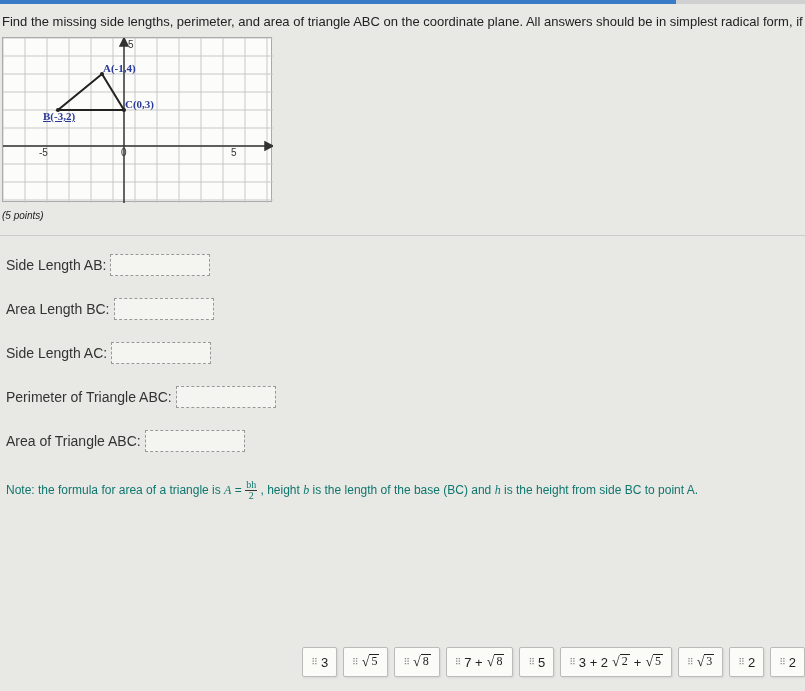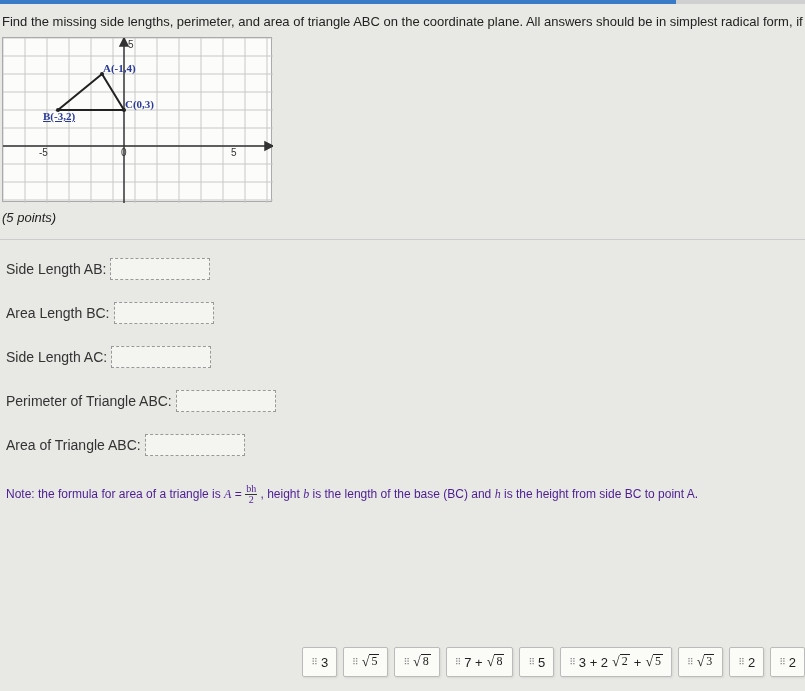--- a/index.html
+++ b/index.html
@@ -30,21 +30,21 @@
     .graph-box {
       margin-left: 2px;
       width: 270px;
       height: 165px;
       background: #fcfcfa;
       position: relative;
       border: 1px solid #aaa;
     }
     .grid-svg { position:absolute; top:0; left:0; }
     .points-label {
-      font-size: 13px;
+      font-size: 10px;
       font-style: italic;
       color: #222;
       padding: 8px 7px 14px 2px;
       border-bottom: 1px solid #ccc;
       margin-bottom: 18px;
     }
     .answer-row {
       display: flex;
       align-items: center;
       margin: 0 0 22px 6px;
@@ -54,21 +54,21 @@
     .answer-row label { margin-right: 4px; }
     .drop-target {
       display: inline-block;
       width: 100px;
       height: 22px;
       border: 1px dashed #999;
       background: #f4f4f0;
     }
     .note-text {
       font-size: 12px;
-      color: #4c1d95;
+      color: #0f766e;
       margin: 28px 0 0 6px;
     }
     .note-text .mathit { font-style: italic; font-family: 'Times New Roman', serif; }
     .tiles-row {
       display: flex;
       gap: 6px;
       position: absolute;
       bottom: 14px;
       right: 0;
       padding-right: 0;

